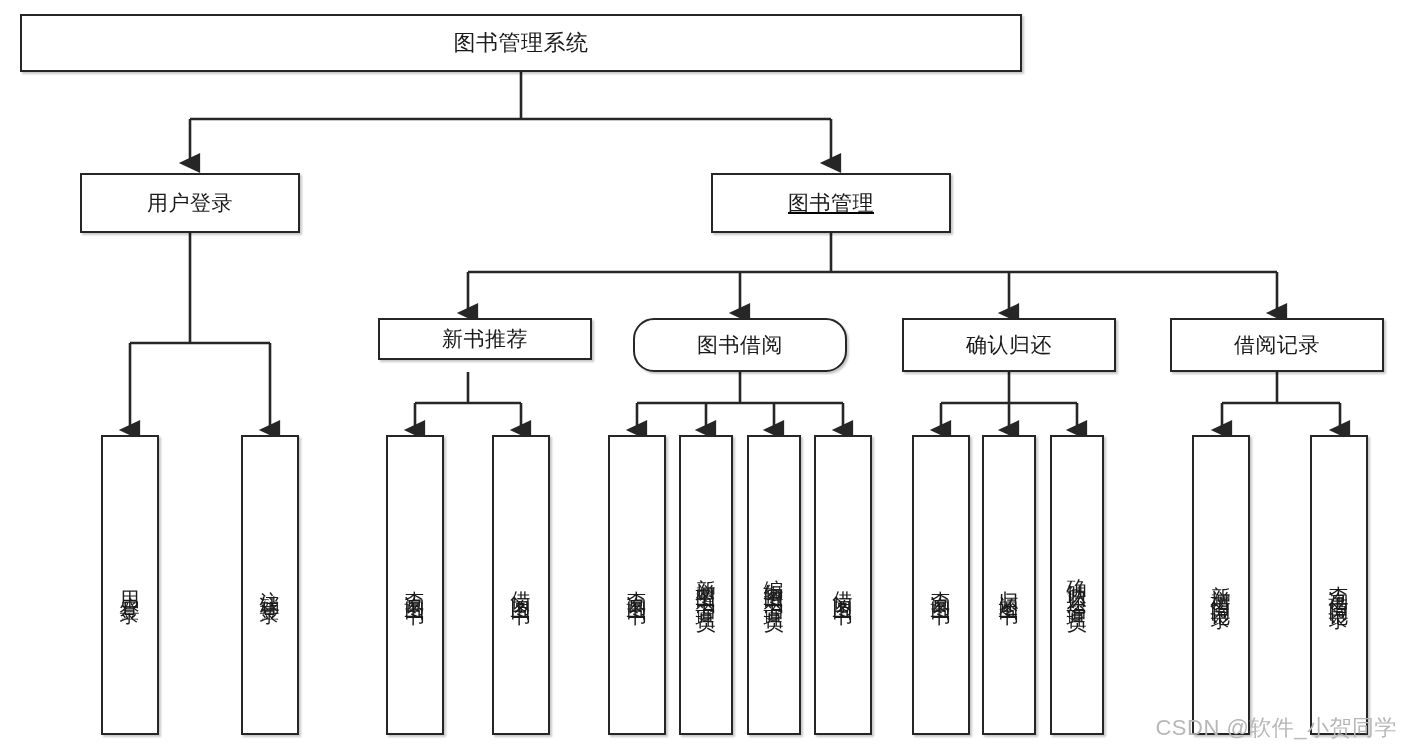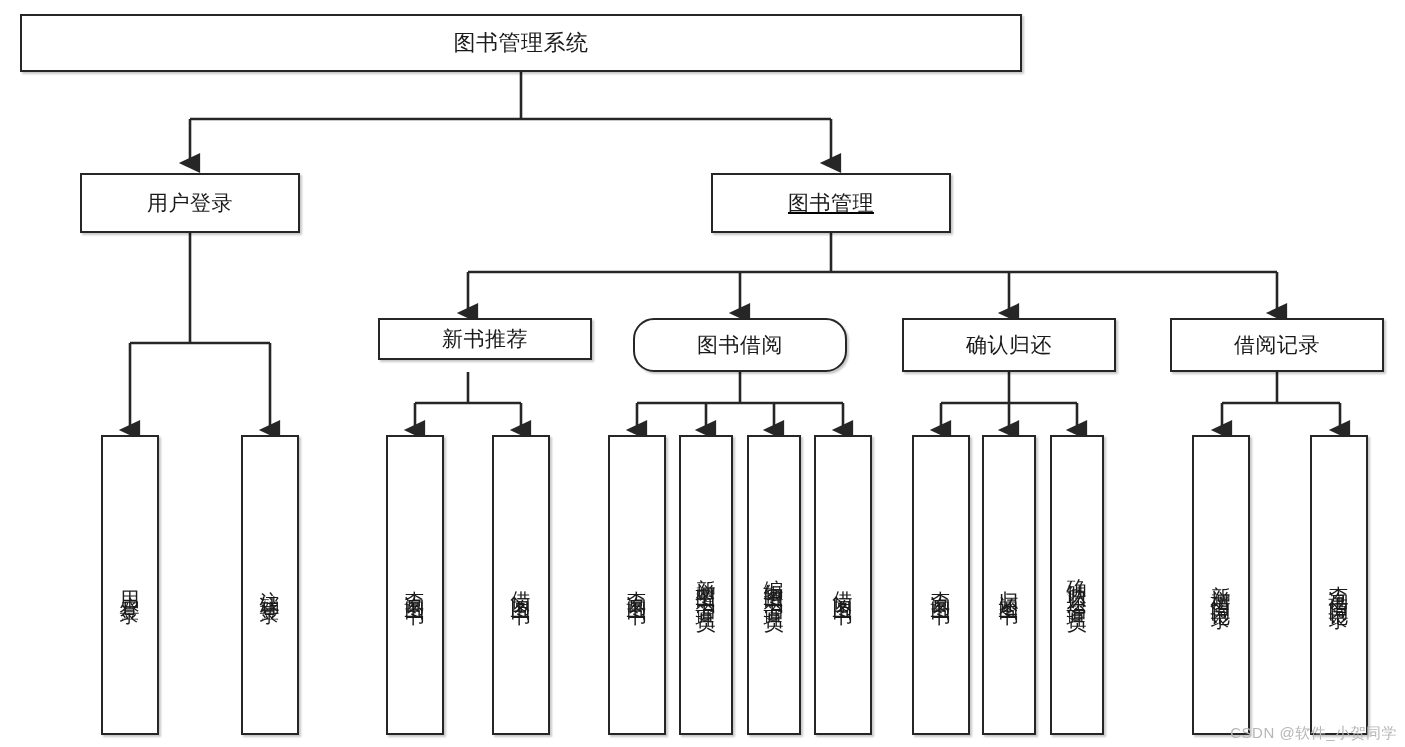--- a/index.html
+++ b/index.html
@@ -61,21 +61,21 @@
     font-size: 20px;
     letter-spacing: 5px;
     line-height: 1;
     white-space: nowrap;
     transform: translateY(0);
   }
   #watermark {
     position: absolute;
     right: 8px;
     bottom: 4px;
-    font-size: 15px;
+    font-size: 22px;
     color: #b7b7b7;
     letter-spacing: 0.5px;
     user-select: none;
     white-space: nowrap;
   }
 </style>
 </head>
 <body>
 
 <div id="diagram-root">

